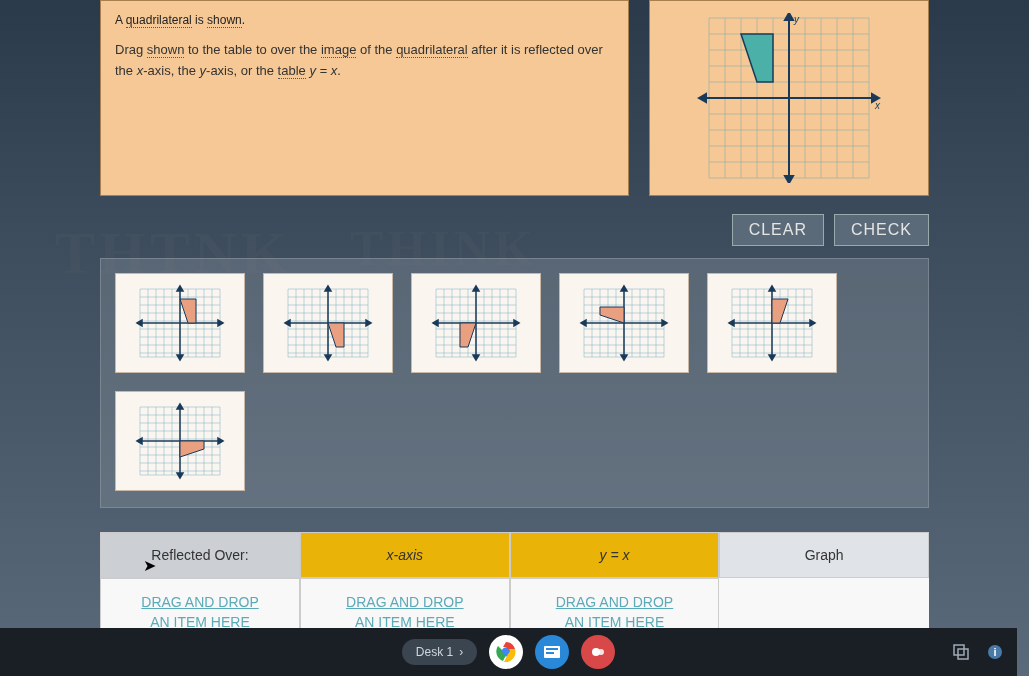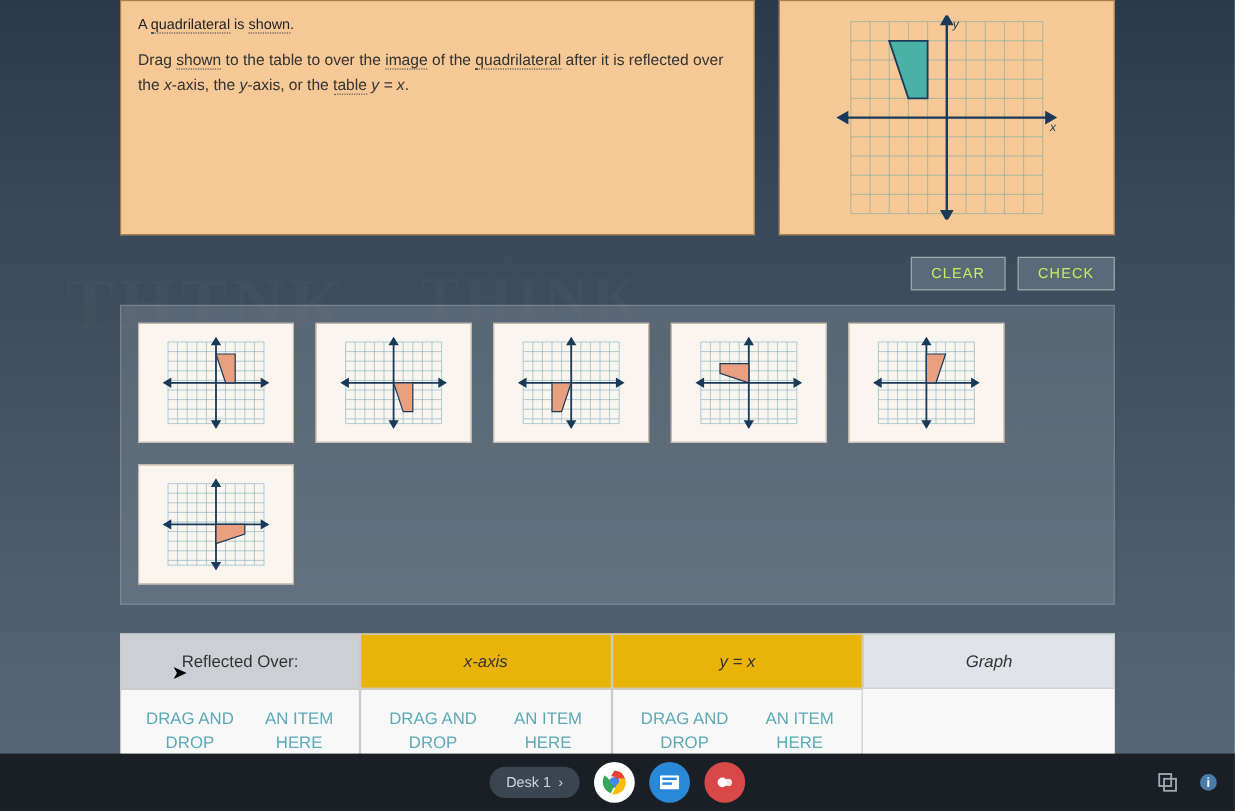--- a/index.html
+++ b/index.html
@@ -55,24 +55,24 @@
     width: 280px;
   }
   .btn-row {
     display: flex;
     justify-content: flex-end;
     gap: 10px;
     margin: 18px 0 12px 0;
   }
   .btn {
     background: #5a6a78;
-    color: #bef264;
+    color: #e5e5e5;
     border: 1px solid #9aa;
     padding: 6px 16px;
-    font-size: 12px;
+    font-size: 16px;
     font-family: Arial;
     letter-spacing: 1px;
     cursor: pointer;
   }
   .tiles-box {
     border: 1px solid rgba(150,160,170,0.5);
     background: rgba(140,150,160,0.35);
     padding: 14px;
     display: flex;
     flex-wrap: wrap;
@@ -112,31 +112,31 @@
     text-align: right;
   }
   .answer-table .hdr {
     background: #eab308;
     color: #333;
     font-style: italic;
   }
   .answer-table .row-left {
     background: #e0e4e8;
     color: #333;
-    font-style: italic;
   }
   .dropzone {
     color: #5aaab8;
     font-size: 13px;
     line-height: 1.4;
-    flex-direction: row;
+    flex-direction: column;
+    text-decoration: underline;
   }
   .taskbar {
     position: absolute;
-    bottom: 0; left: 0; right: 0;
+    bottom: 0; left: 0; right: 12px;
     height: 48px;
     background: #1a1f26;
     display: flex;
     align-items: center;
     justify-content: center;
     gap: 12px;
   }
   .desk-pill {
     background: #3a4550;
     color: #cfd6dd;

